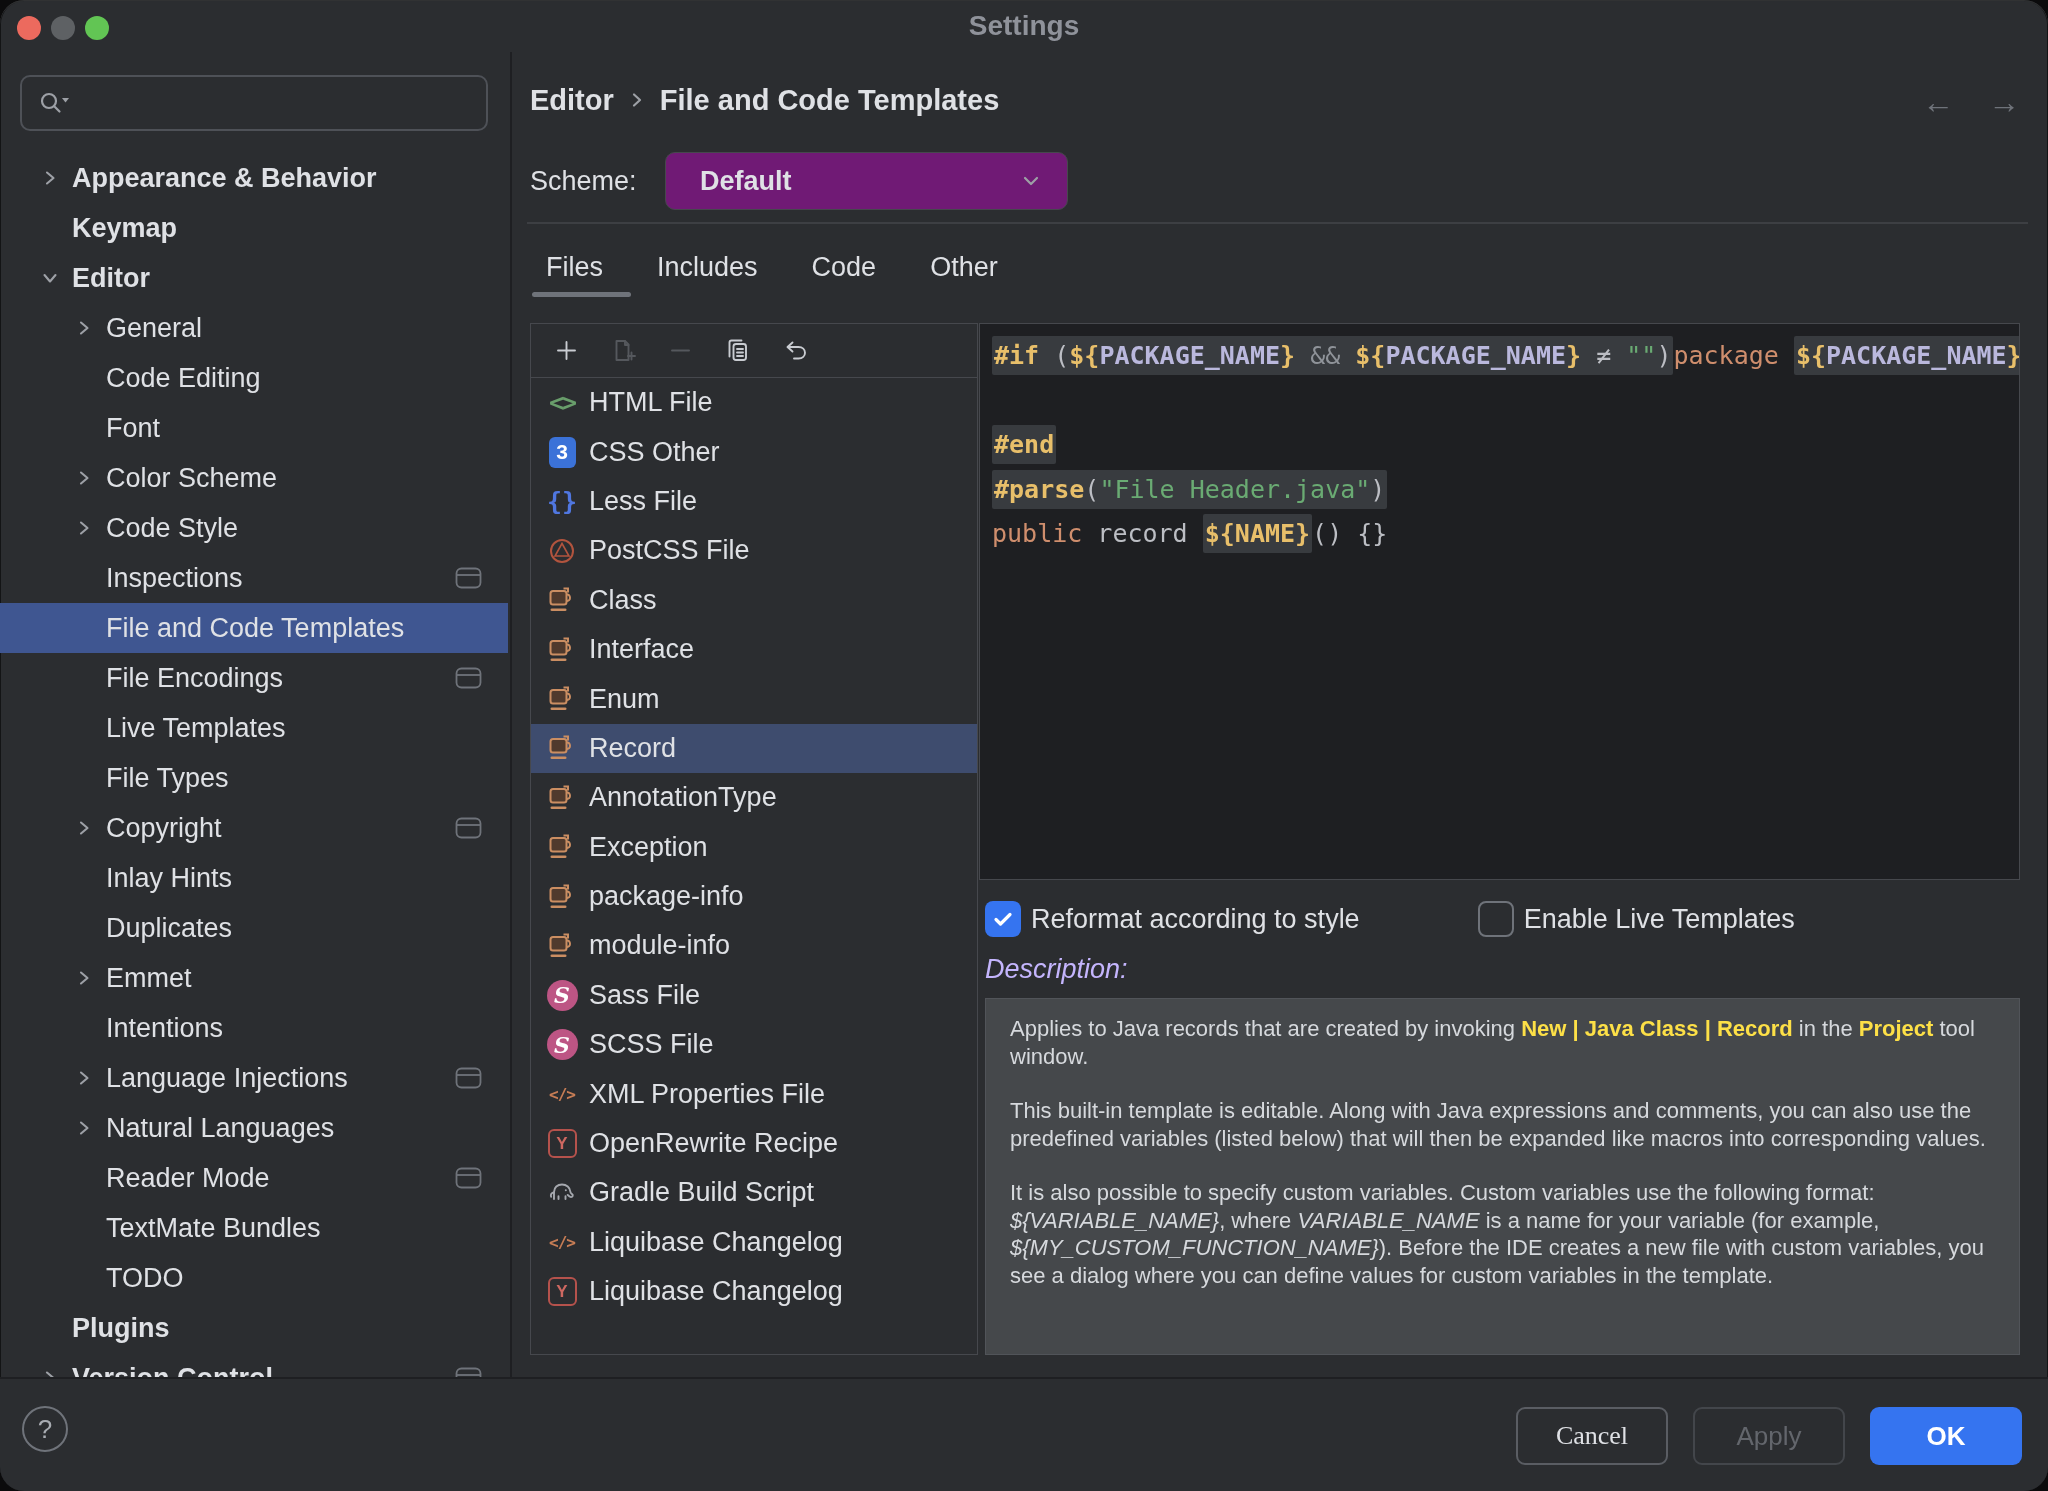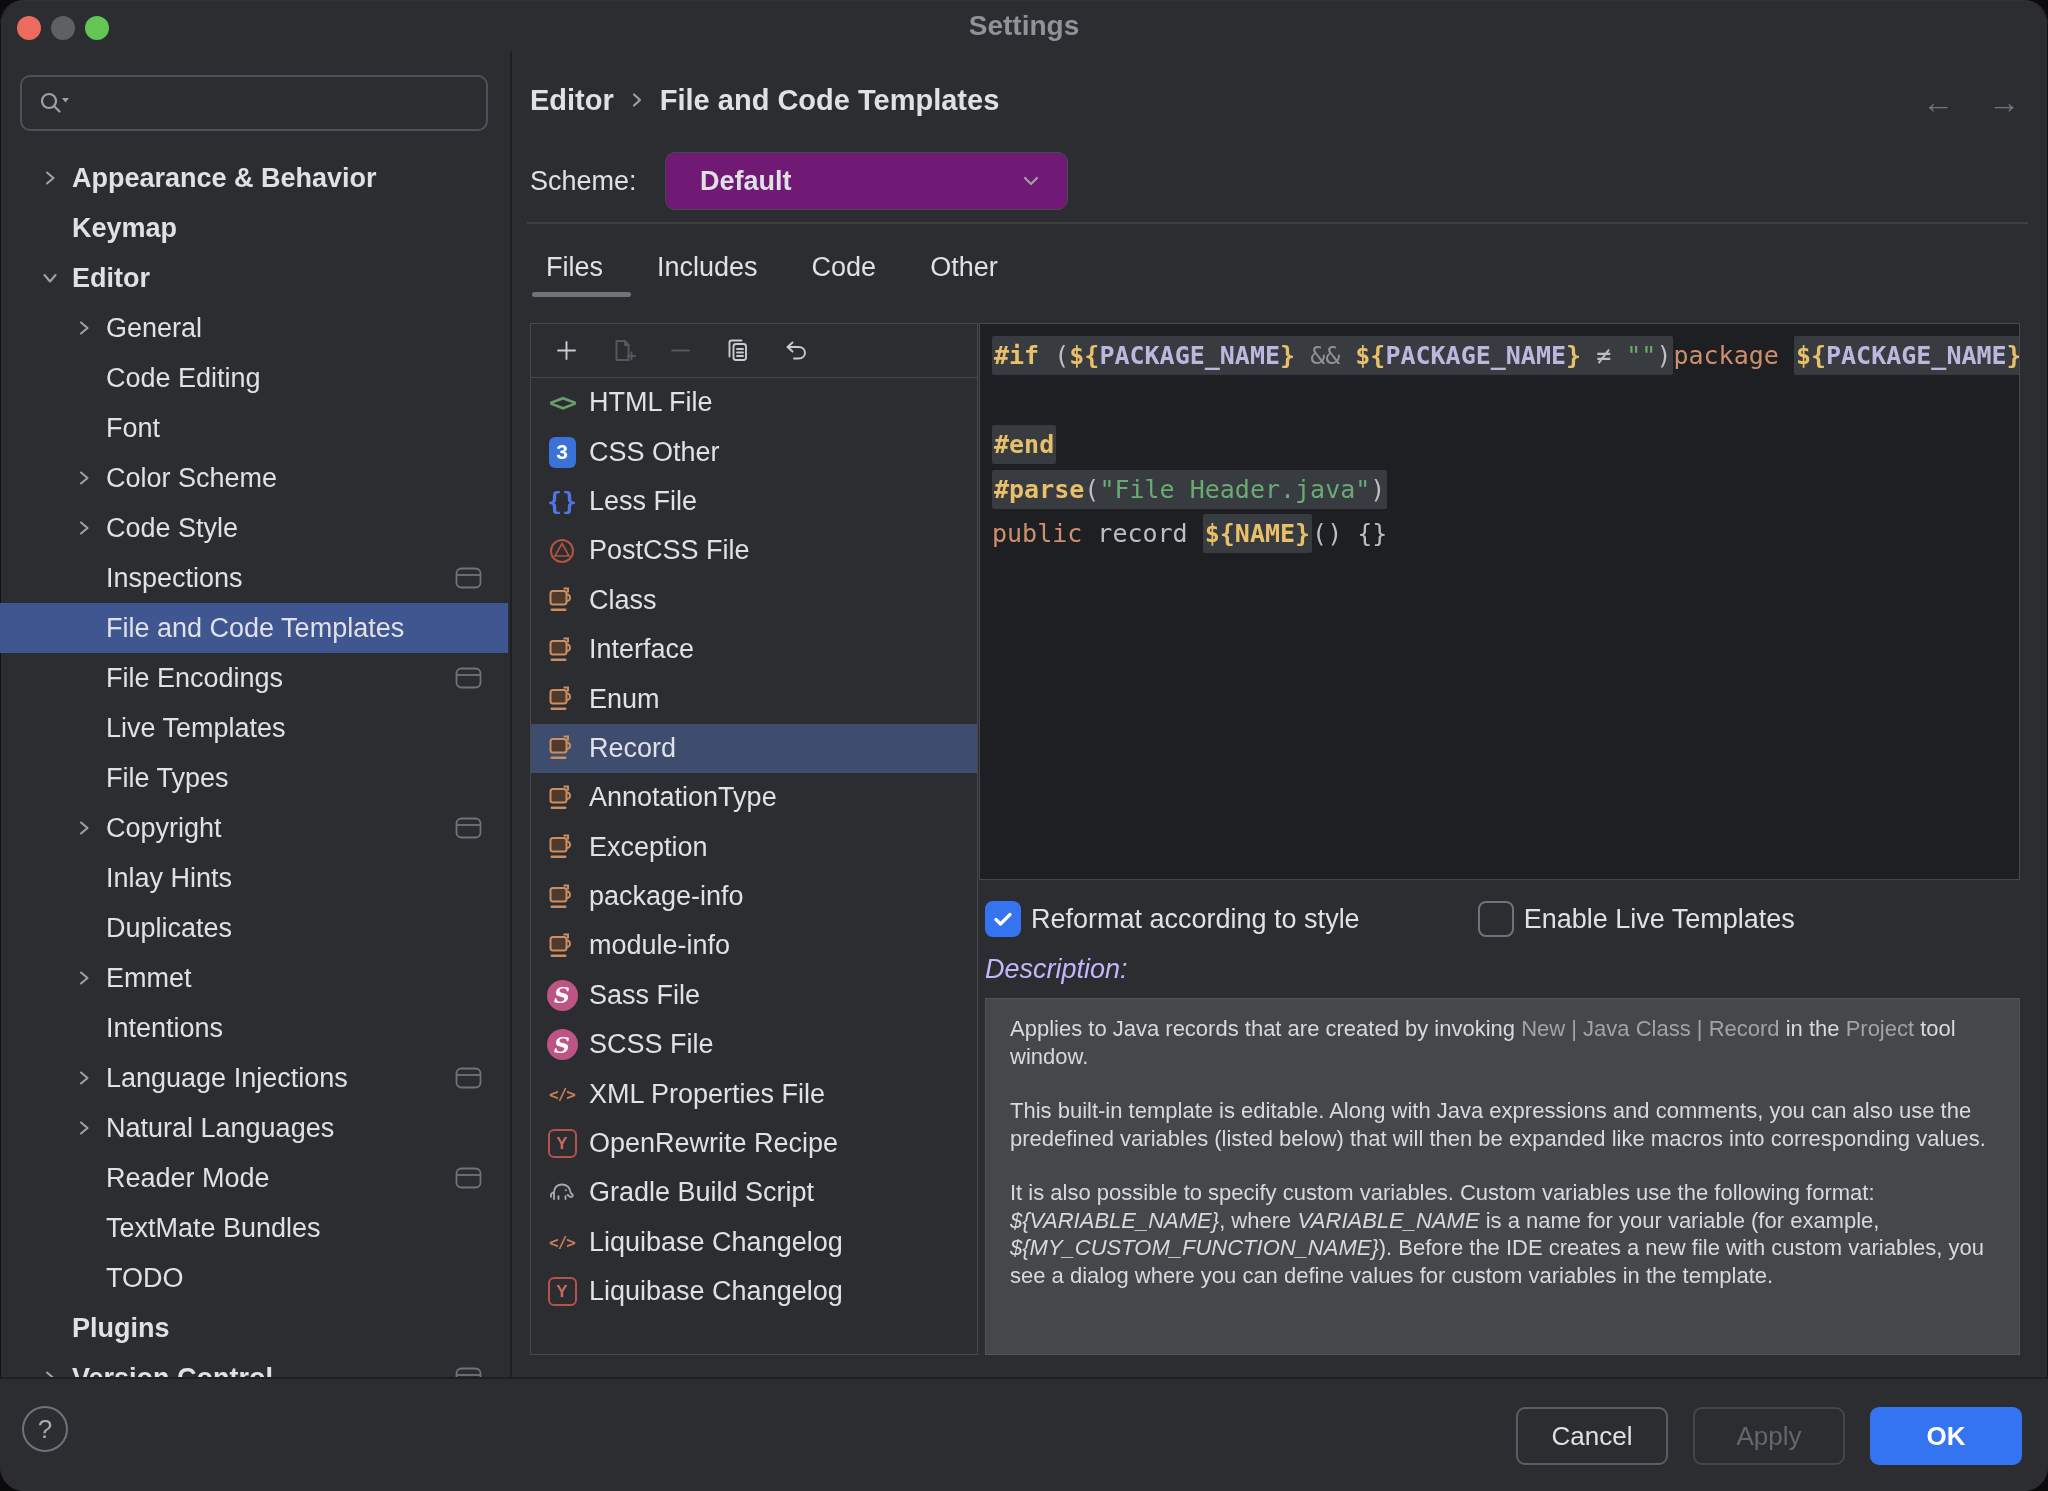--- a/index.html
+++ b/index.html
@@ -93,31 +93,31 @@
   .cbx{width:36px;height:36px;border-radius:8px;flex:none;display:flex;align-items:center;justify-content:center;box-sizing:border-box;}
   .cbx.on{background:#3574F0;}
   .cbx.off{border:2.5px solid #6F737A;}
   .cbx-label{font-size:27px;color:#DFE1E5;margin-left:10px;}
   .opt2{margin-left:118px;display:flex;align-items:center;}
   .desc-label{position:absolute;left:985px;top:954px;font-size:27px;color:#c4b5fd;font-style:italic;}
   .desc-panel{position:absolute;left:985px;top:998px;width:1035px;height:357px;background:#45484B;
               border:1.5px solid #515459;box-sizing:border-box;padding:16px 24px;overflow:hidden;}
   .desc-panel p{margin:0 0 27px 0;font-size:22px;line-height:27.5px;color:#D6D9DD;}
   .desc-panel p:last-child{margin-bottom:0;}
-  .desc-panel .sb{font-weight:normal;color:#a3a3a3;}
+  .desc-panel .sb{font-weight:bold;color:#fde047;}
   .desc-panel .si{font-style:italic;}
 
   
   .footer{position:absolute;left:0;right:0;bottom:0;height:112px;border-top:2px solid #1E1F22;background:#2B2D30;}
   .help{position:absolute;left:22px;top:27px;width:46px;height:46px;border-radius:50%;
         border:2px solid #6F737A;background:none;color:#A8ACB2;font-size:26px;line-height:42px;
         text-align:center;padding:0;cursor:default;}
   .btn{position:absolute;top:28px;height:58px;border-radius:9px;font-size:26px;font-family:"Liberation Sans",sans-serif;
        background:none;border:2px solid transparent;cursor:default;box-sizing:border-box;}
-  .btn.cancel{left:1516px;width:152px;border-color:#5A5D63;color:#DFE1E5;}
+  .btn.cancel{left:1516px;width:152px;border-color:#5A5D63;color:#DFE1E5;font-family:Liberation Serif, serif;}
   .btn.apply{left:1693px;width:152px;border-color:#43464B;color:#63666C;}
   .btn.ok{left:1870px;width:152px;background:#3574F0;color:#FFFFFF;font-weight:bold;}
 </style>
 </head>
 <body>
 
 <div class="window">
 
   <div class="titlebar">
     <span class="tl red"></span>

